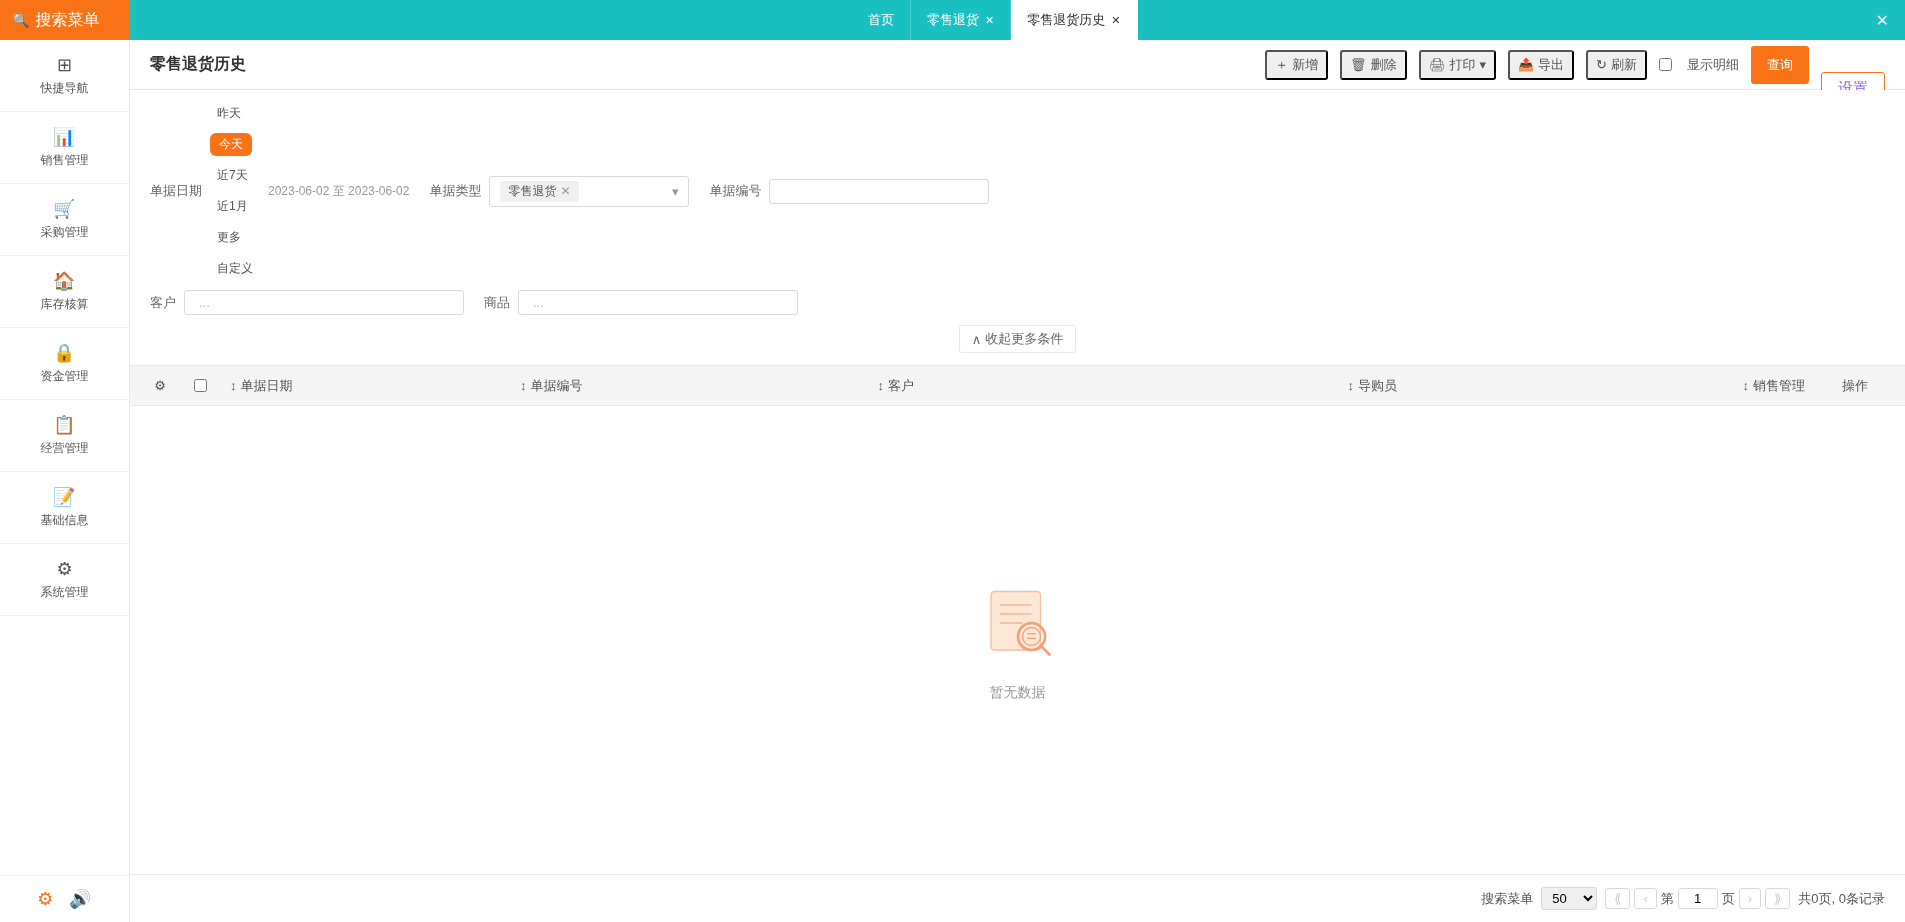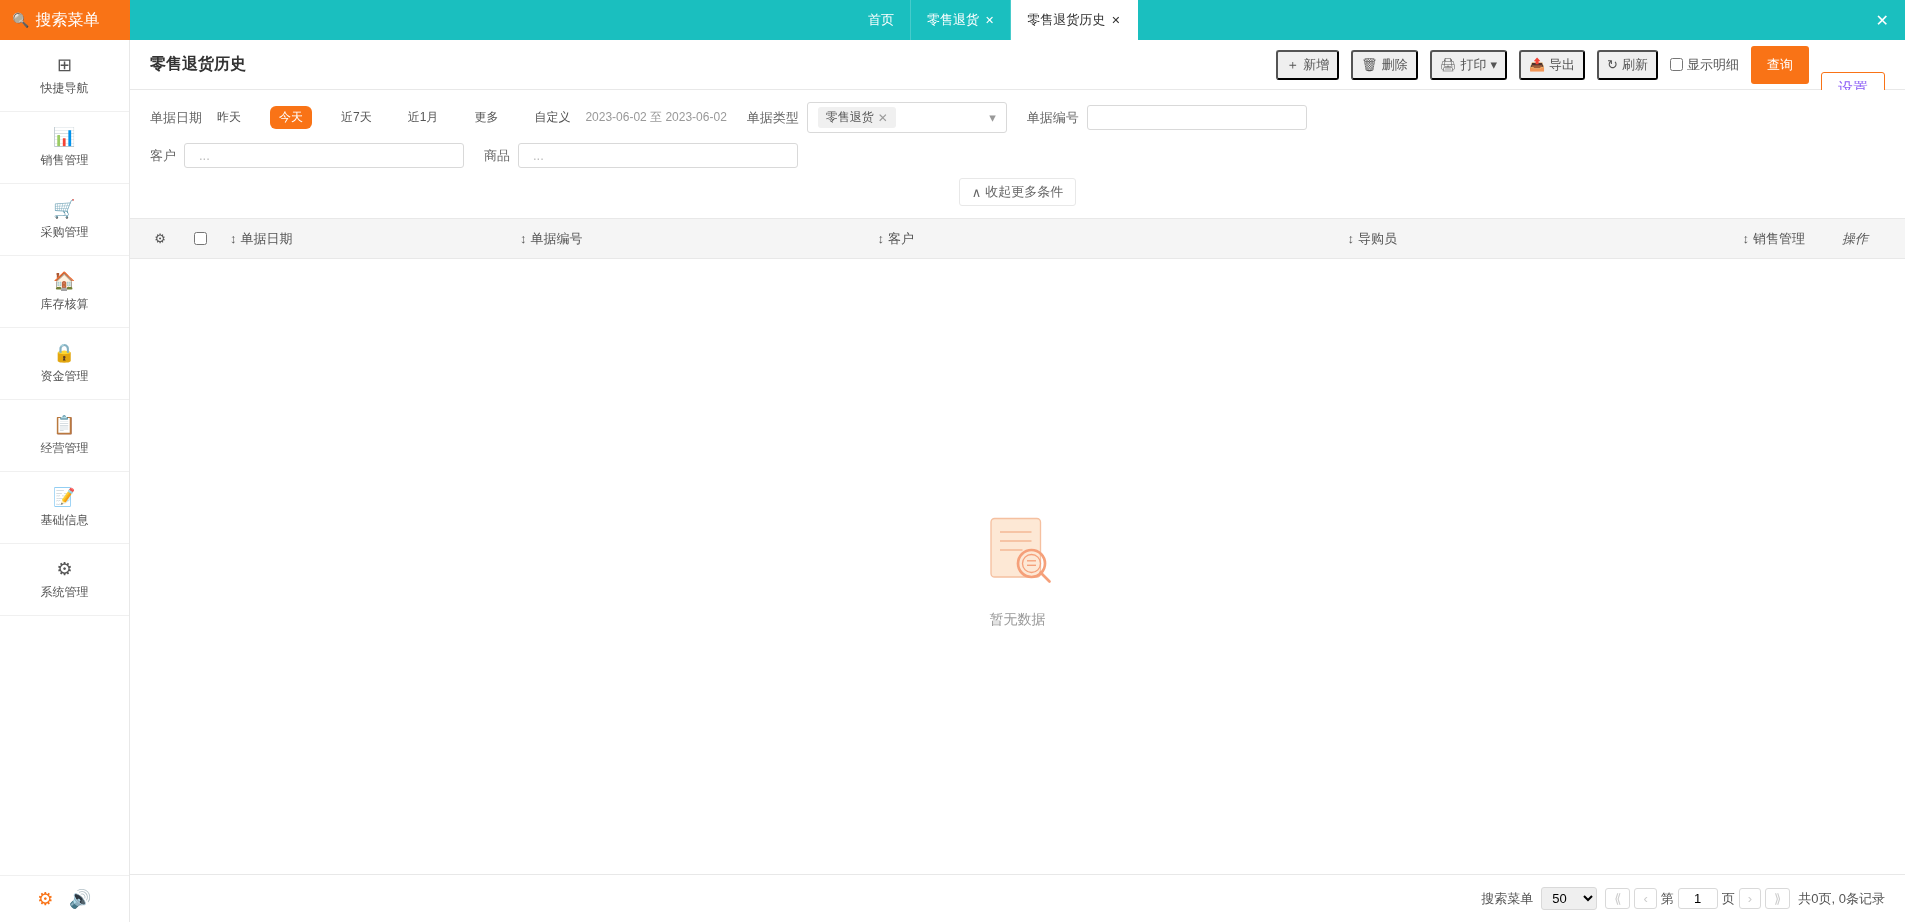--- a/index.html
+++ b/index.html
@@ -59,31 +59,31 @@
       color: #555; font-size: 13px; padding: 4px 8px; border-radius: 3px;
     }
     .btn-primary {
       background: #f97316; color: white; border: none; padding: 10px 16px;
       border-radius: 3px; cursor: pointer; font-size: 13px;
     }
     .btn-settings {
       background: white; color: #8b5cf6; border: 1px solid #f97316; padding: 6px 16px;
       border-radius: 3px; cursor: pointer; font-size: 15px; margin-top: 48px;
     }
-    .display-toggle { display: flex; align-items: center; gap: 4px; font-size: 13px; color: #555; }
+    .display-toggle { display: flex; align-items: center; gap: 15px; font-size: 13px; color: #555; }
     .display-toggle input { cursor: pointer; }
 
     
     .filter-area {
       background: white; padding: 12px 20px; border-bottom: 1px solid #e8e8e8; flex-shrink: 0;
     }
     .filter-row { display: flex; align-items: center; gap: 20px; margin-bottom: 10px; flex-wrap: wrap; }
     .filter-item { display: flex; align-items: center; gap: 8px; font-size: 13px; color: #555; }
     .filter-label { white-space: nowrap; color: #666; }
-    .date-options { display: flex; align-items: flex-end; gap: 22px; }
+    .date-options { display: flex; align-items: flex-start; gap: 8px; flex-direction: column; }
     .date-opt {
       padding: 2px 6px; border-radius: 3px; cursor: pointer; font-size: 12px;
       color: #555; border: 1px solid transparent;
     }
     .date-opt.active { background: #f97316; color: white; border-radius: 6px; padding: 2px 8px; }
     .date-range { font-size: 12px; color: #999; }
     .filter-select {
       display: flex; align-items: center; gap: 6px; border: 1px solid #d9d9d9;
       padding: 4px 10px; border-radius: 3px; min-width: 200px; cursor: pointer; background: white;
     }
@@ -113,21 +113,21 @@
       display: flex; align-items: center; gap: 4px; font-size: 13px; color: #555;
       padding: 0 10px; cursor: pointer; white-space: nowrap;
     }
     .th-settings { width: 40px; justify-content: center; }
     .th-checkbox { width: 40px; justify-content: center; }
     .th-date { flex: 1.2; }
     .th-number { flex: 1.5; }
     .th-customer { flex: 2; }
     .th-guide { flex: 1.5; }
     .th-amount { margin-left: auto; width: 120px; justify-content: flex-end; }
-    .th-action { width: 80px; justify-content: center; font-style: italic; }
+    .th-action { width: 80px; justify-content: center; }
 
     
     .empty-state {
       flex: 1; display: flex; flex-direction: column; align-items: center; justify-content: center;
       color: #999; font-size: 14px; gap: 16px;
     }
 
     
     .pagination {
       display: flex; align-items: center; justify-content: flex-end; padding: 12px 20px;

